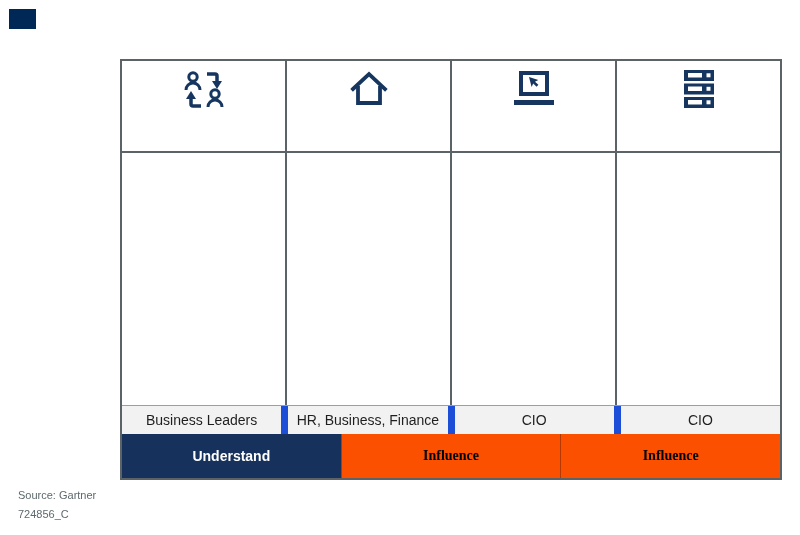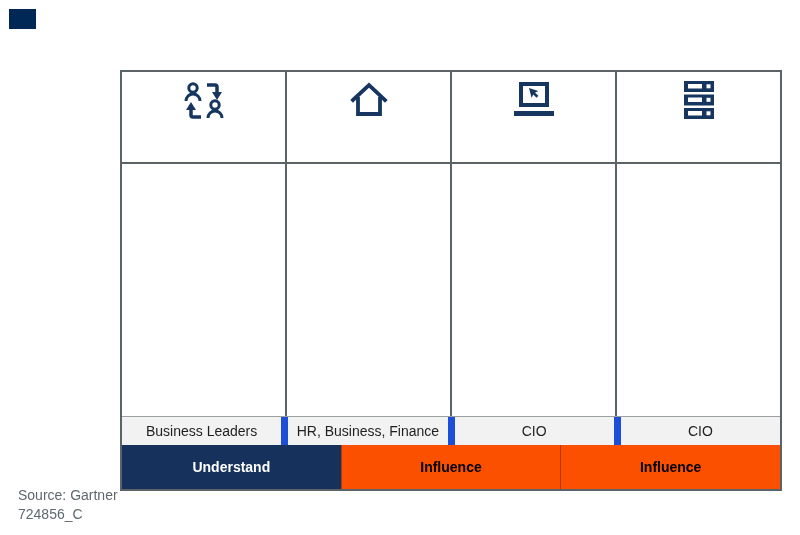--- a/index.html
+++ b/index.html
@@ -11,43 +11,43 @@
     --brand:#002856;
     --muted:#5e696d;
   }
   html,body{margin:0;padding:0;}
   body{font-family:"Liberation Sans",sans-serif;background:#fff;}
   .canvas{position:relative;width:800px;height:535px;background:#fff;overflow:hidden;}
 
   .brand-rect{position:absolute;left:9px;top:9px;width:27px;height:20px;background:var(--brand);}
 
   .table{
-    position:absolute;left:120px;top:70px;width:662px;height:421px;
+    position:absolute;left:120px;top:59px;width:662px;height:421px;
     border:2px solid var(--grid);box-sizing:border-box;
     display:flex;flex-direction:column;
   }
   .row{display:flex;width:100%;}
   .row-icons{height:90px;border-bottom:2px solid var(--grid);}
   .row-body{flex:1;border-bottom:1px solid #9aa0a0;}
   .row-labels{height:28px;background:var(--label-bg);}
   .row-actions{height:44px;}
 
   .cell{flex:1 1 0;display:flex;align-items:center;justify-content:center;box-sizing:border-box;min-width:0;}
   .row-icons .cell{align-items:flex-start;padding-top:8px;border-left:2px solid var(--grid);}
   .row-body .cell{border-left:2px solid var(--grid);}
   .row-labels .cell{border-left:7px solid #1d4ed8;font-size:14px;color:#1f1f1f;}
   .row-actions .cell{border-left:1px solid rgba(0,0,0,0.28);font-size:14px;font-weight:bold;}
   .row .cell:first-child{border-left:none;}
 
   .cell-navy{background:var(--navy);color:#ffffff;}
-  .cell-orange{background:var(--orange);color:#000000;}
+  .cell-orange{background:var(--orange);color:#000000;font-family:Liberation Serif, serif;}
 
   .icon{color:var(--icon);display:block;}
 
-  .source{position:absolute;left:18px;top:486px;font-size:14px;color:var(--muted);line-height:19px;}
+  .source{position:absolute;left:18px;top:486px;font-size:11px;color:var(--muted);line-height:19px;}
 </style>
 </head>
 <body>
 
 <div class="canvas">
 
   <div class="brand-rect"></div>
 
   <div class="table">
 

